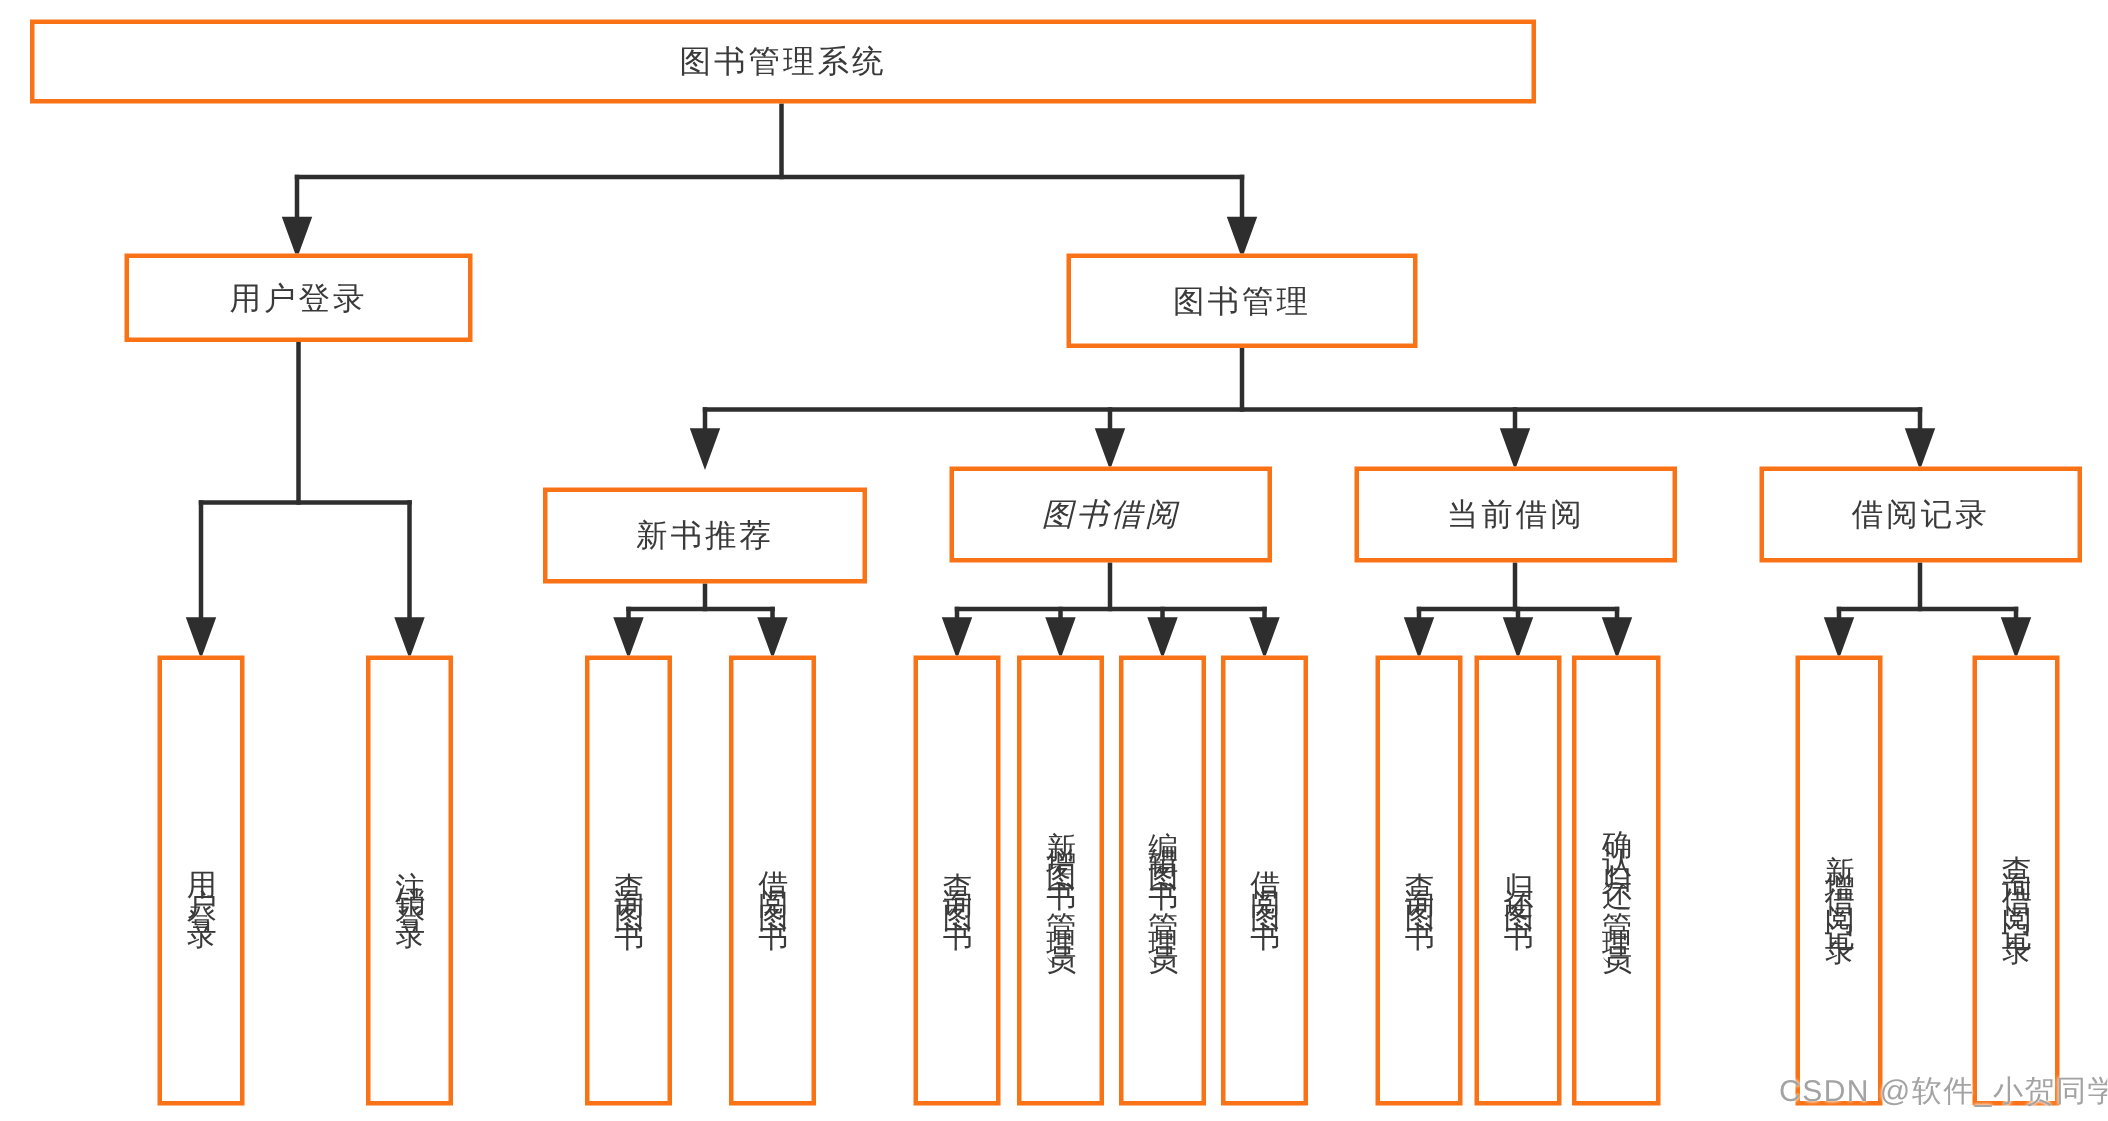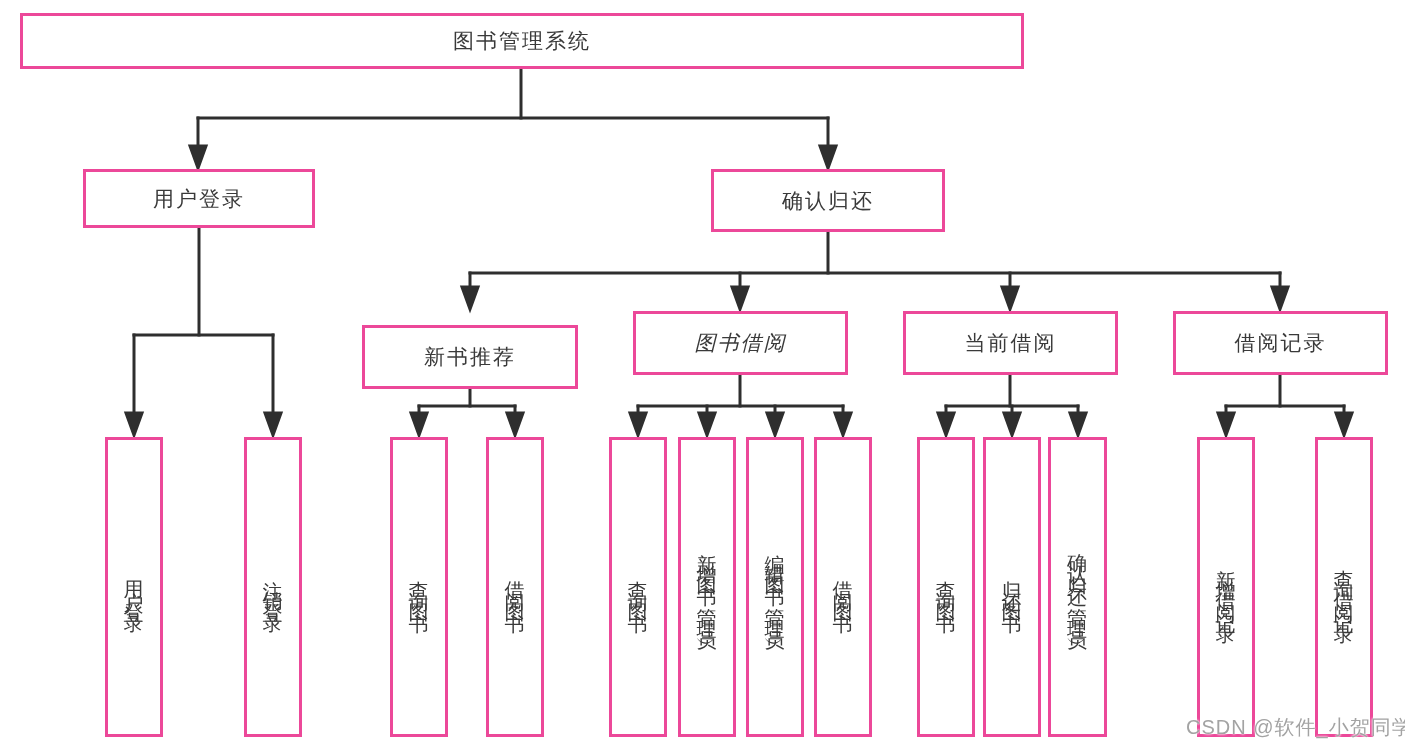--- a/index.html
+++ b/index.html
@@ -17,21 +17,21 @@
   }
   .connectors {
     position: absolute;
     left: 0;
     top: 0;
     z-index: 1;
   }
   .node {
     position: absolute;
     box-sizing: border-box;
-    border: 3px solid #ec4899;
+    border: 3px solid #f97316;
     background: #ffffff;
     display: flex;
     align-items: center;
     justify-content: center;
     color: #3a3a3a;
     z-index: 2;
   }
   .hbox {
     font-size: 21px;
     letter-spacing: 2px;
@@ -122,21 +122,21 @@
       <line x1="1226" y1="406" x2="1226" y2="414"></line>
       <polygon points="1218,413 1234,413 1226,435"></polygon>
       <line x1="1344" y1="406" x2="1344" y2="414"></line>
       <polygon points="1336,413 1352,413 1344,435"></polygon>
     </g>
   </svg>
 
   <div class="node hbox" style="left:20px; top:13px; width:1004px; height:56px;">图书管理系统</div>
 
   <div class="node hbox" style="left:83px; top:169px; width:232px; height:59px;">用户登录</div>
-  <div class="node hbox" style="left:711px; top:169px; width:234px; height:63px;">确认归还</div>
+  <div class="node hbox" style="left:711px; top:169px; width:234px; height:63px;">图书管理</div>
 
   <div class="node hbox" style="left:362px; top:325px; width:216px; height:64px;">新书推荐</div>
   <div class="node hbox" style="left:633px; top:311px; width:215px; height:64px;font-style:italic;">图书借阅</div>
   <div class="node hbox" style="left:903px; top:311px; width:215px; height:64px;">当前借阅</div>
   <div class="node hbox" style="left:1173px; top:311px; width:215px; height:64px;font-family:Liberation Serif, serif;">借阅记录</div>
 
   <div class="node vbox" style="left:105px; top:437px; width:58px; height:300px;">
     <span class="vtext">用户登录</span>
   </div>
   <div class="node vbox" style="left:244px; top:437px; width:58px; height:300px;">

